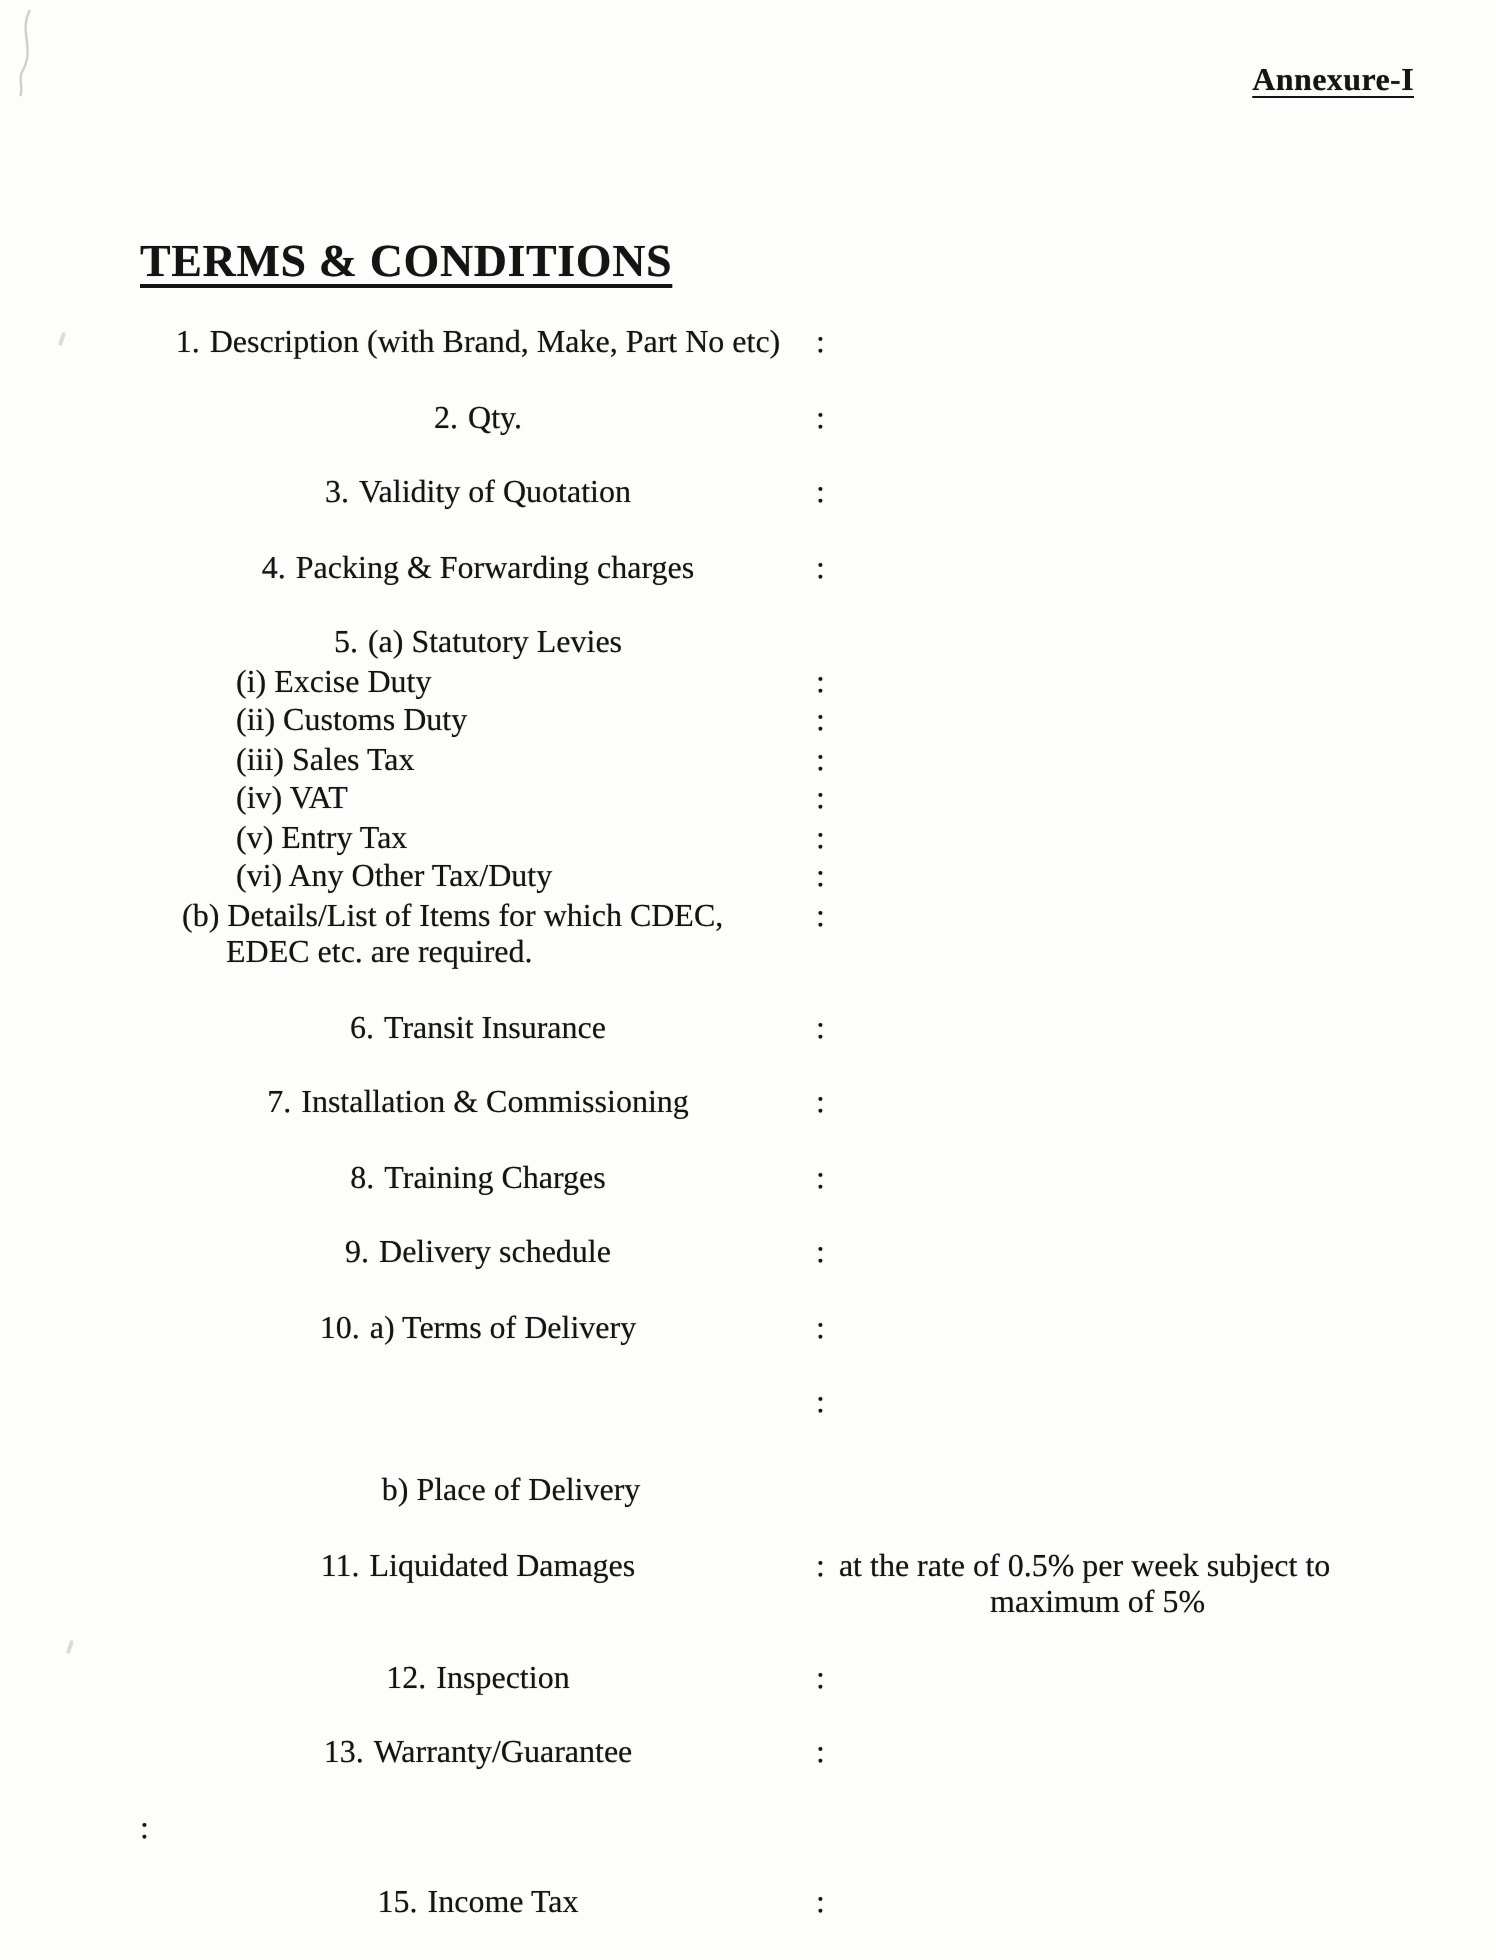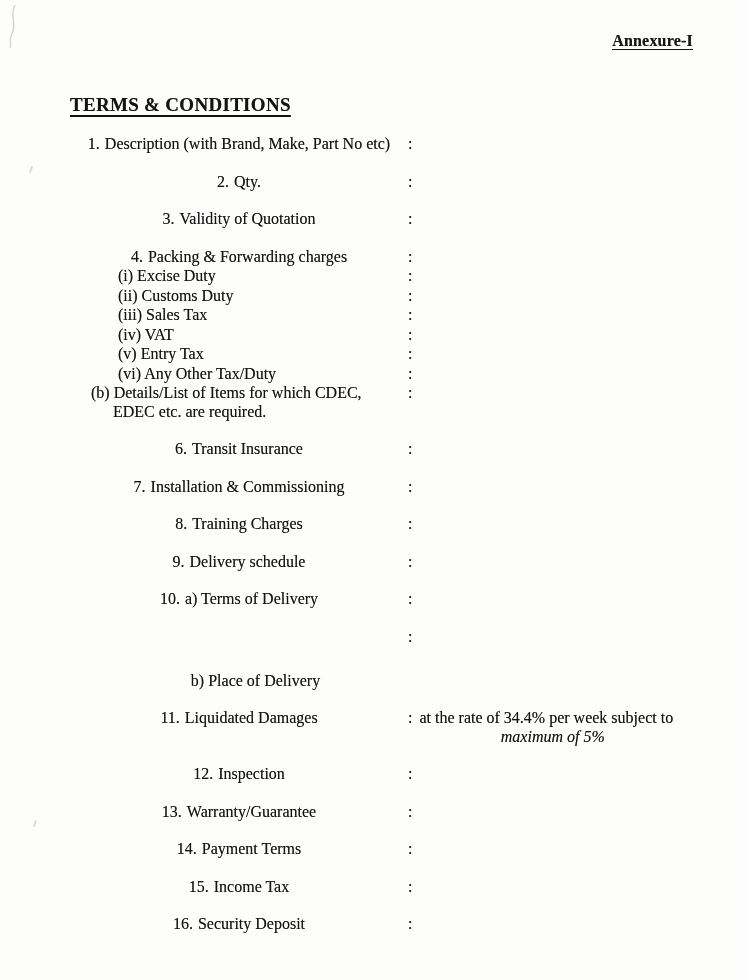--- a/index.html
+++ b/index.html
@@ -12,36 +12,36 @@
     height: 980px;
     overflow: hidden;
     font-family: "Liberation Serif", "DejaVu Serif", serif;
     color: #141414;
   }
   .page {
     position: relative;
     width: 748px;
     height: 980px;
     box-sizing: border-box;
-    padding: 32px 14px 0 70px;
+    padding: 32px 0 0 70px;
     background: #fdfdfc;
     text-shadow: 0 0 0.5px rgba(25,25,25,0.55);
   }
   .annexure {
     text-align: right;
     margin-right: 41px;
     font-size: 16px;
     font-weight: 600;
     text-decoration: underline;
     text-underline-offset: 3px;
     letter-spacing: 0.2px;
   }
   .title {
-    margin-top: 44px;
-    font-size: 19px;
+    margin-top: 68px;
+    font-size: 23px;
     font-weight: bold;
     text-decoration: underline;
     text-decoration-thickness: 2px;
     text-underline-offset: 4px;
     letter-spacing: 0.3px;
   }
   .terms-list {
     margin-top: 3px;
   }
   .row {
@@ -60,21 +60,21 @@
   }
   .sub1 .label { padding-left: 48px; }
   .sub2 .label { padding-left: 21px; }
   .sub3 .label { padding-left: 33px; margin-top: 44px; }
   .label .label2 { padding-left: 22px; }
   .main .label { white-space: nowrap; }
   .num { padding-right: 5px; }
   .value { flex: 1 1 auto; display: flex; }
   .colon { flex: 0 0 auto; }
   .vtext { margin-left: 7px; }
-  .vline2 { padding-left: 13px; font-style: italic; }
+  .vline2 { padding-left: 13px; }
   .scan-mark {
     position: absolute;
     pointer-events: none;
   }
   .speck {
     position: absolute;
     width: 2px;
     height: 7px;
     background: #b9b9b4;
     opacity: 0.5;
@@ -115,20 +115,24 @@
         <div class="value">
           <span class="colon">:</span>
         </div>
       </div>
       <div class="row main">
         <div class="label"><span class="num">4.</span><span class="ltext">Packing &amp; Forwarding charges</span></div>
         <div class="value">
           <span class="colon">:</span>
         </div>
       </div>
+      <div class="row main">
+        <div class="label"><span class="num">5.</span><span class="ltext">(a) Statutory Levies</span></div>
+        <div class="value"></div>
+      </div>
       <div class="row sub1">
         <div class="label"><span class="ltext">(i) Excise Duty</span></div>
         <div class="value">
           <span class="colon">:</span>
         </div>
       </div>
       <div class="row sub1">
         <div class="label"><span class="ltext">(ii) Customs Duty</span></div>
         <div class="value">
           <span class="colon">:</span>
@@ -198,39 +202,38 @@
         <div class="label"><span class="ltext">b) Place of Delivery</span></div>
         <div class="value">
           <span class="colon">:</span>
         </div>
       </div>
       <div class="row main">
         <div class="label"><span class="num">11.</span><span class="ltext">Liquidated Damages</span></div>
         <div class="value">
           <span class="colon">:</span>
           <div class="vtext">
-            <div class="vline">at the rate of 34.4% per week subject to</div>
+            <div class="vline">at the rate of 0.5% per week subject to</div>
             <div class="vline2">maximum of 5%</div>
           </div>
         </div>
       </div>
       <div class="row main">
         <div class="label"><span class="num">12.</span><span class="ltext">Inspection</span></div>
         <div class="value">
           <span class="colon">:</span>
         </div>
       </div>
       <div class="row main">
         <div class="label"><span class="num">13.</span><span class="ltext">Warranty/Guarantee</span></div>
         <div class="value">
           <span class="colon">:</span>
         </div>
       </div>
       <div class="row main">
-        <div class="label"><span class="num">14.</span><span class="ltext">Payment Terms</span></div>
         <div class="value">
           <span class="colon">:</span>
         </div>
       </div>
       <div class="row main">
         <div class="label"><span class="num">15.</span><span class="ltext">Income Tax</span></div>
         <div class="value">
           <span class="colon">:</span>
         </div>
       </div>

